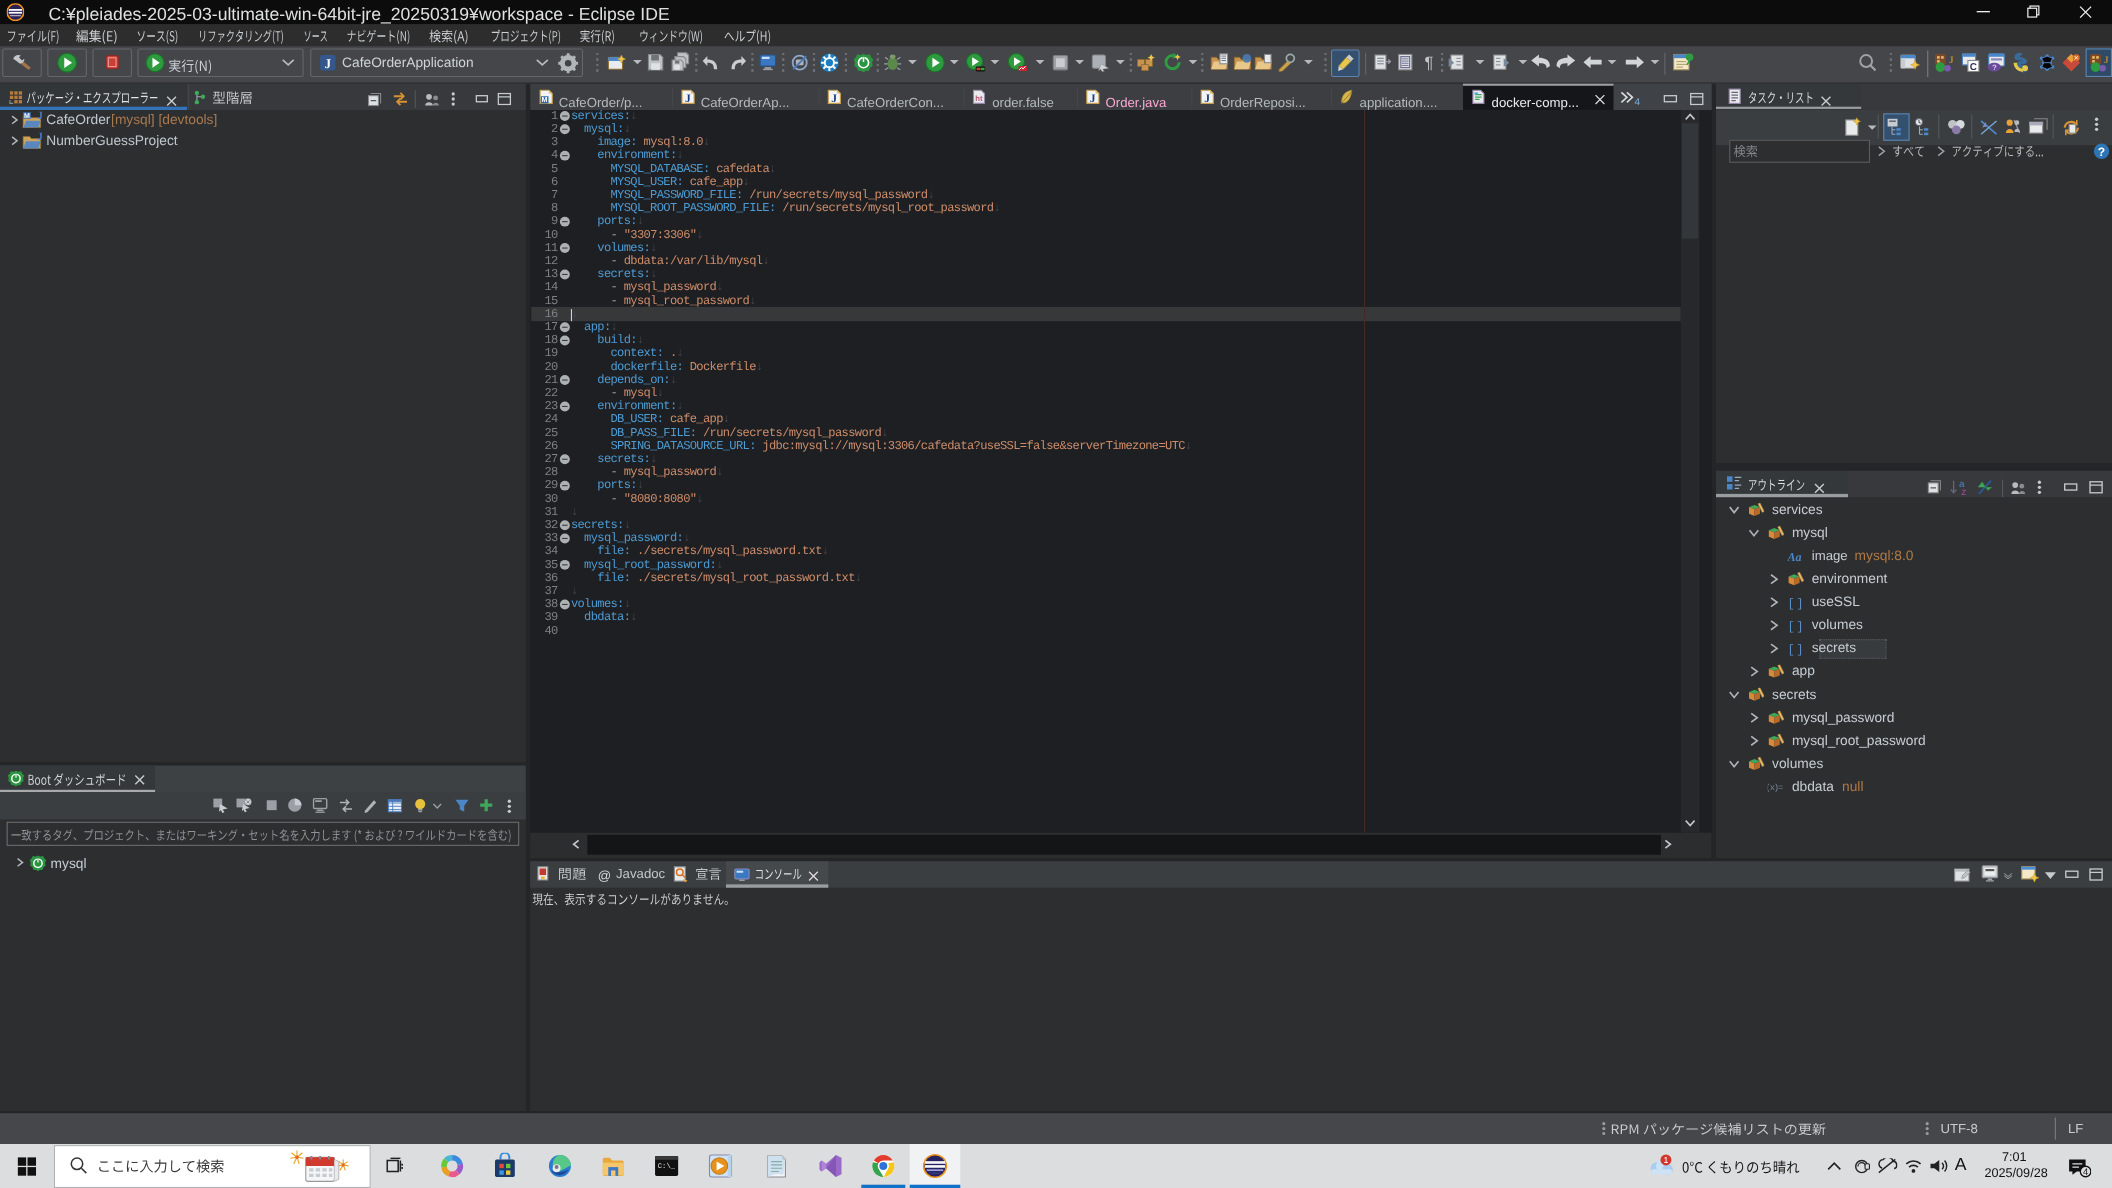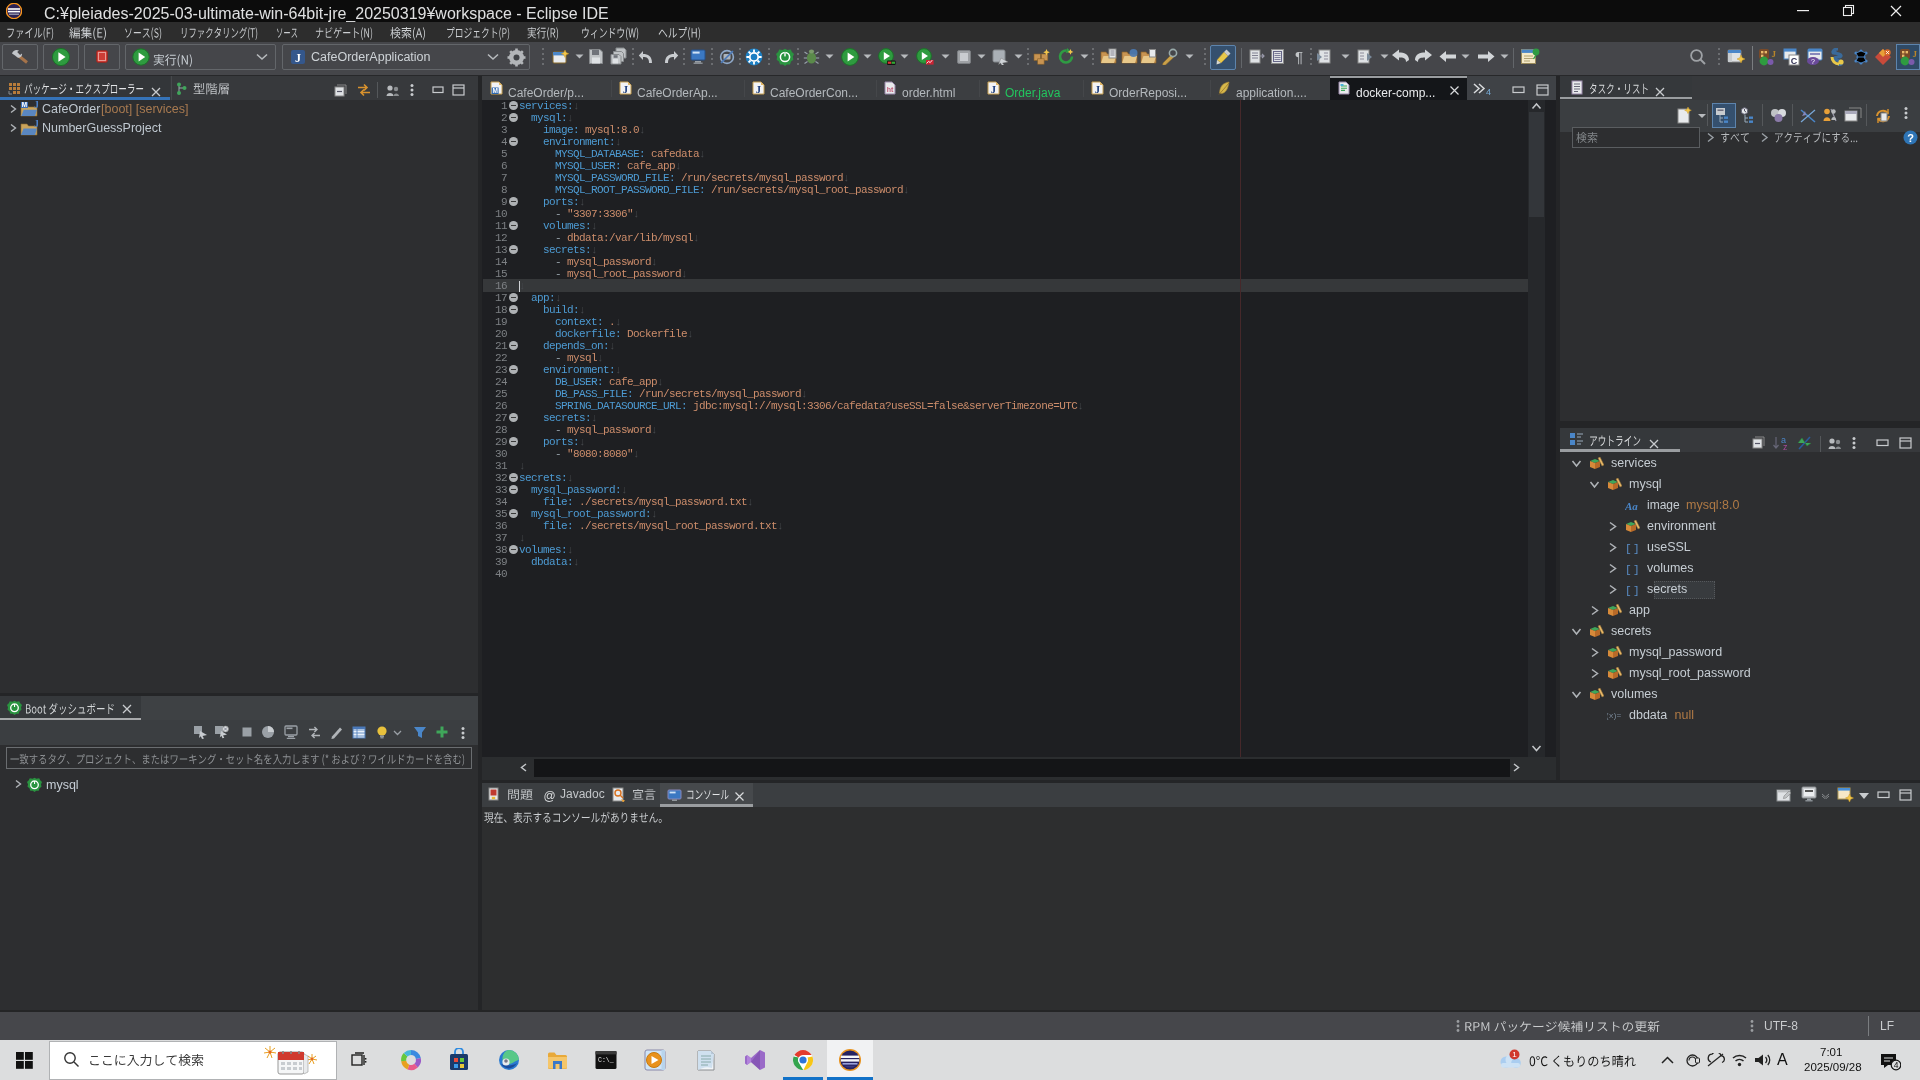--- a/index.html
+++ b/index.html
@@ -512,21 +512,21 @@
   </svg>
 <svg style="position:absolute;left:20px;top:101px" width="18" height="16" viewBox="0 0 18 16">
     <path d="M1 4 h6 l1.5 2 H17 V15 H1 Z" fill="#caa45c" stroke="#8a6a30" stroke-width=".6"></path>
     <path d="M1 15 L3.5 8.5 H17 L15 15 Z" fill="#5a87c0"></path>
     <path d="M1 15 L3.5 8.5 H17" fill="none" stroke="#caa45c" stroke-width=".5"></path>
     <rect x="1" y="1" width="7" height="6" fill="#3f6fb5"></rect>
     <text x="4.5" y="6.4" font-size="6.4" fill="#fff" text-anchor="middle" font-weight="bold" font-family="Liberation Sans">M</text>
     <text x="14" y="7" font-size="10" fill="#4a80c8" font-weight="bold" font-family="Liberation Serif">J</text>
   </svg>
 <div style="position:absolute;left:42px;top:102px;white-space:pre;font-size:12.5px;color:#bfc8d0">CafeOrder</div>
-<div style="position:absolute;left:101px;top:102px;white-space:pre;font-size:12.5px;color:#a87a50">[boot] [services]</div>
+<div style="position:absolute;left:101px;top:102px;white-space:pre;font-size:12.5px;color:#a87a50">[mysql] [devtools]</div>
 <svg style="position:absolute;left:8px;top:123px" width="10" height="10" viewBox="0 0 10 10">
     <path d="M3 1.5 L7.5 5 L3 8.5" fill="none" stroke="#b0b4b8" stroke-width="1.4"></path>
   </svg>
 <svg style="position:absolute;left:20px;top:120px" width="18" height="16" viewBox="0 0 18 16">
     <path d="M1 4 h6 l1.5 2 H17 V15 H1 Z" fill="#caa45c" stroke="#8a6a30" stroke-width=".6"></path>
     <path d="M1 15 L3.5 8.5 H17 L15 15 Z" fill="#5a87c0"></path>
     <text x="14" y="7" font-size="10" fill="#4a80c8" font-weight="bold" font-family="Liberation Serif">J</text>
   </svg>
 <div style="position:absolute;left:42px;top:121px;white-space:pre;font-size:12.5px;color:#bfc8d0">NumberGuessProject</div>
 <div style="position:absolute;left:0px;top:696px;width:478px;height:314px;background:#2d2e30"></div>
@@ -641,28 +641,28 @@
     <path d="M2 1 h8 l3 3 v9 H2 Z" fill="#f2f3f5" stroke="#c8a050" stroke-width="1"></path>
     <path d="M10 1 l3 3 h-3z" fill="#e0b86a"></path>
     <text x="7.4" y="11.5" font-size="10.5" fill="#1a3a7a" text-anchor="middle" font-weight="bold" font-family="Liberation Serif">J</text>
   </svg>
 <div style="position:absolute;left:770px;top:86px;white-space:pre;font-size:12px;color:#b4b9bd">CafeOrderCon...</div>
 <div style="position:absolute;left:876px;top:80px;width:1px;height:17px;background:#45474a"></div>
 <svg style="position:absolute;left:883px;top:81px" width="14" height="14" viewBox="0 0 14 14">
     <path d="M2 1 h7 l3 3 v9 H2 Z" fill="#e8eaec" stroke="#98a"></path>
     <text x="7" y="11" font-size="7" fill="#c05a78" text-anchor="middle" font-weight="bold" font-family="Liberation Sans">ht</text>
   </svg>
-<div style="position:absolute;left:902px;top:86px;white-space:pre;font-size:12px;color:#b4b9bd">order.html</div>
+<div style="position:absolute;left:902px;top:86px;white-space:pre;font-size:12px;color:#b4b9bd">order.false</div>
 <div style="position:absolute;left:979px;top:80px;width:1px;height:17px;background:#45474a"></div>
 <svg style="position:absolute;left:986px;top:81px" width="14" height="14" viewBox="0 0 14 14">
     <path d="M2 1 h8 l3 3 v9 H2 Z" fill="#f2f3f5" stroke="#c8a050" stroke-width="1"></path>
     <path d="M10 1 l3 3 h-3z" fill="#e0b86a"></path>
     <text x="7.4" y="11.5" font-size="10.5" fill="#1a3a7a" text-anchor="middle" font-weight="bold" font-family="Liberation Serif">J</text>
   </svg>
-<div style="position:absolute;left:1005px;top:86px;white-space:pre;font-size:12px;color:#22c55e">Order.java</div>
+<div style="position:absolute;left:1005px;top:86px;white-space:pre;font-size:12px;color:#f9a8d4">Order.java</div>
 <div style="position:absolute;left:1083px;top:80px;width:1px;height:17px;background:#45474a"></div>
 <svg style="position:absolute;left:1090px;top:81px" width="14" height="14" viewBox="0 0 14 14">
     <path d="M2 1 h8 l3 3 v9 H2 Z" fill="#f2f3f5" stroke="#c8a050" stroke-width="1"></path>
     <path d="M10 1 l3 3 h-3z" fill="#e0b86a"></path>
     <text x="7.4" y="11.5" font-size="10.5" fill="#1a3a7a" text-anchor="middle" font-weight="bold" font-family="Liberation Serif">J</text>
   </svg>
 <div style="position:absolute;left:1109px;top:86px;white-space:pre;font-size:12px;color:#b4b9bd">OrderReposi...</div>
 <div style="position:absolute;left:1210px;top:80px;width:1px;height:17px;background:#45474a"></div>
 <svg style="position:absolute;left:1217px;top:81px" width="14" height="14" viewBox="0 0 14 14">
     <path d="M12 1 C6 2 3 5 2.5 12 L4.5 12.6 C8 12 11 9 12 1 Z" fill="#d8b84a" stroke="#a8883a" stroke-width=".6"></path>

